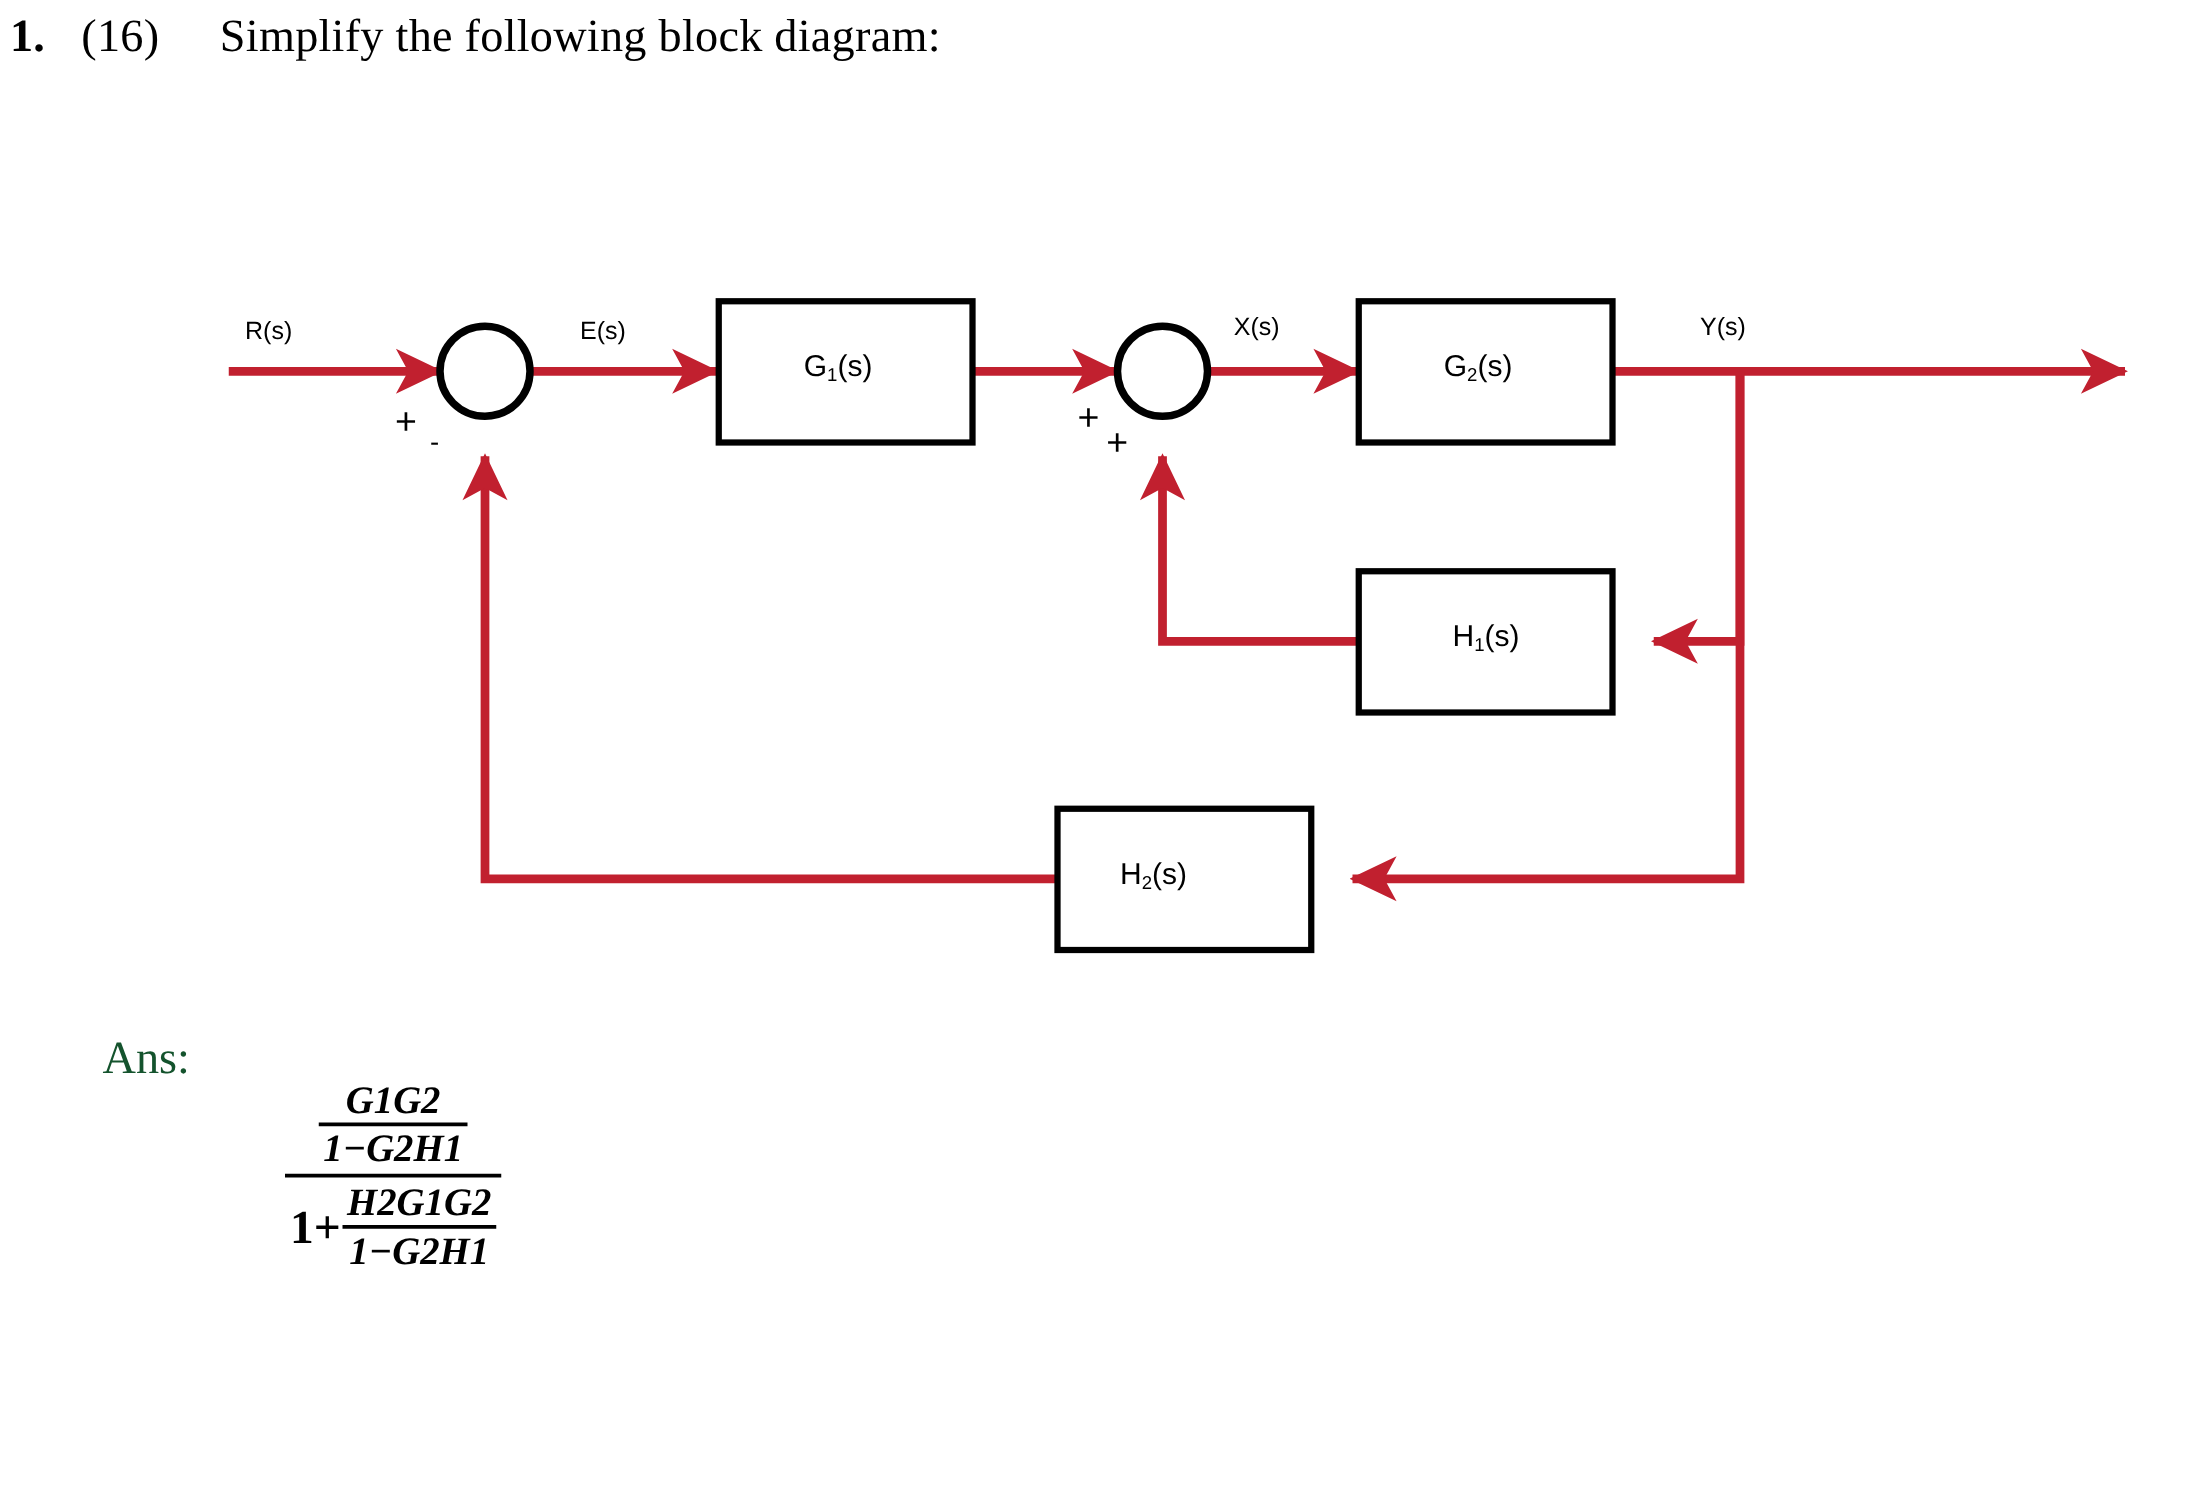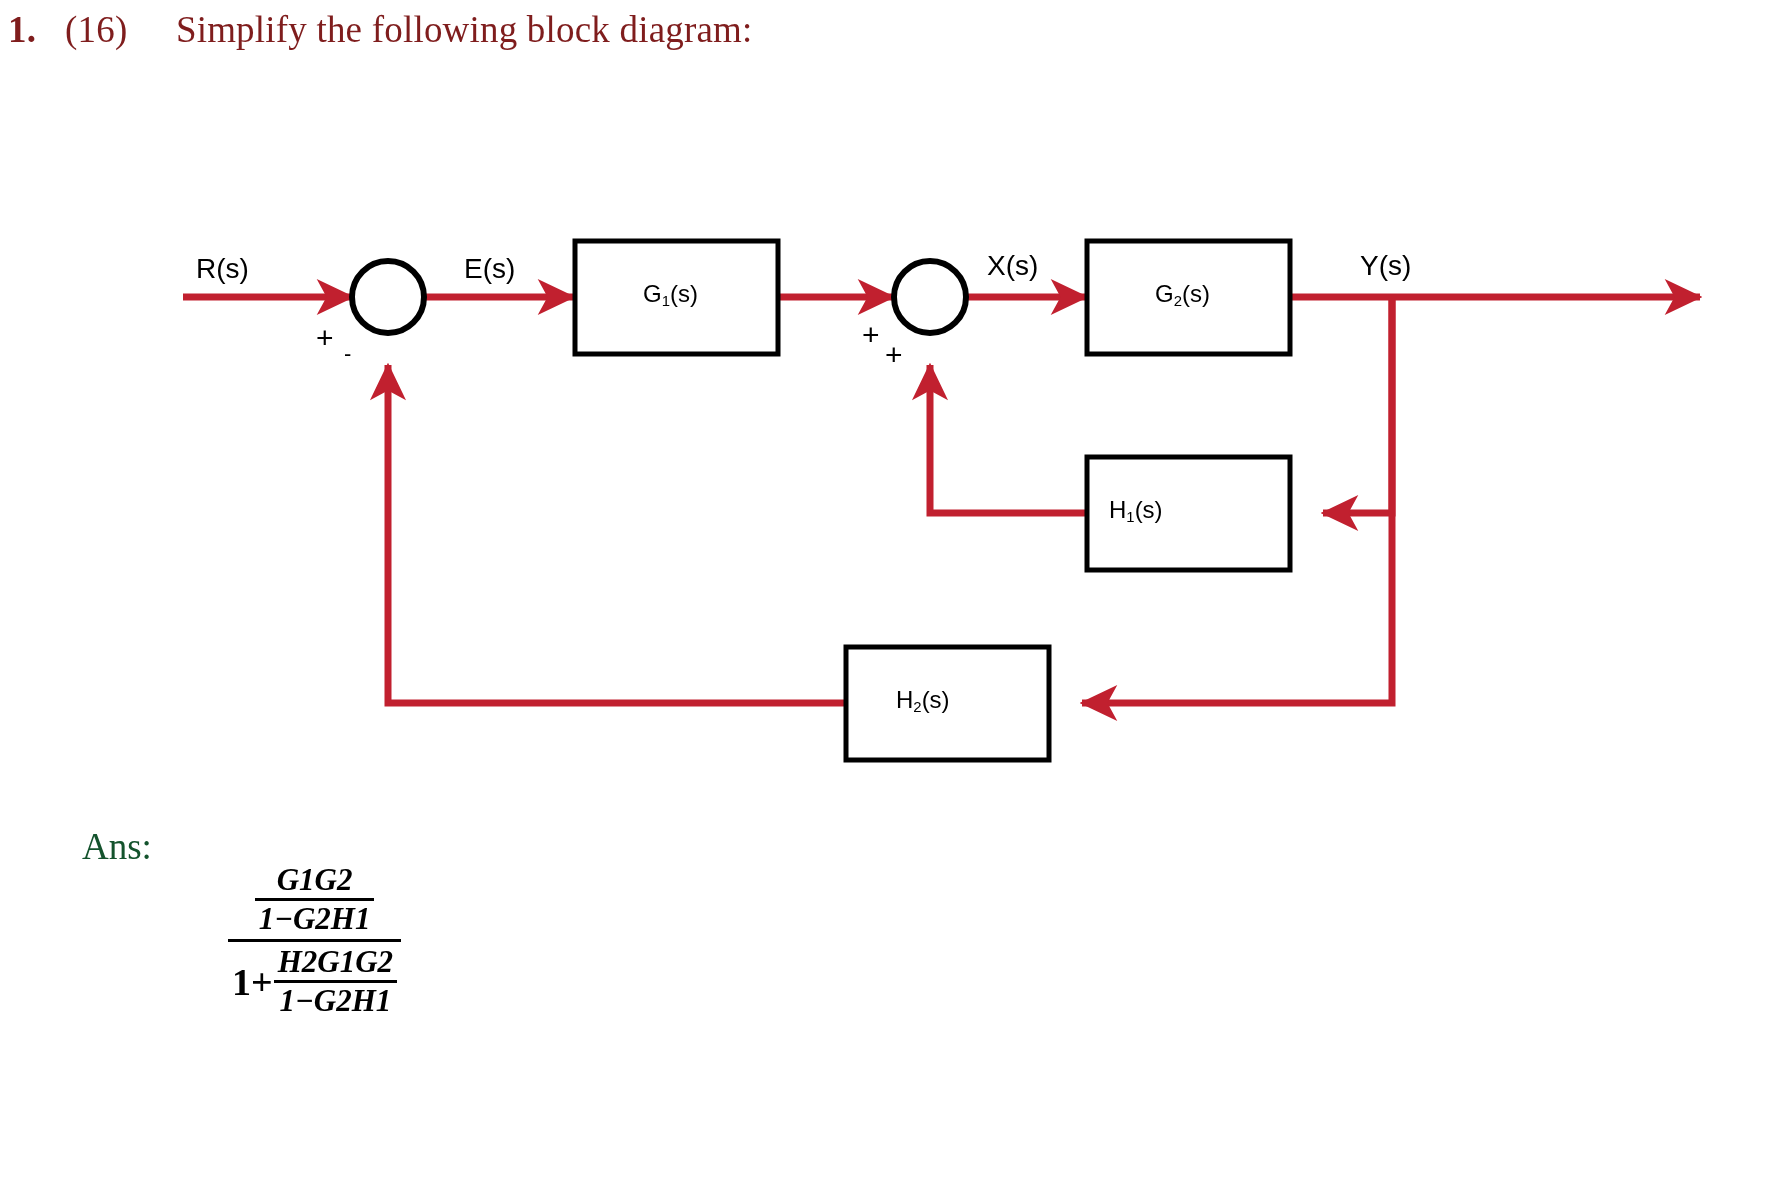--- a/index.html
+++ b/index.html
@@ -15,21 +15,21 @@
     font-family: "Liberation Serif", serif;
   }
 
   
   #title {
     position: absolute;
     left: 8px;
     top: 8px;
     font-family: "Liberation Serif", serif;
     font-size: 37px;
-    color: #7f1d1d;
+    color: #000000;
     white-space: nowrap;
     letter-spacing: 0.2px;
   }
   #title .qnum {
     font-weight: bold;
   }
   #title .pts { font-weight: normal; }
   #title .gap { display: inline-block; width: 10px; }
 
   
@@ -44,21 +44,21 @@
   #diagram svg { display: block; }
 
   
   .dlabel {
     position: absolute;
     font-family: "Liberation Sans", sans-serif;
     color: #000000;
     white-space: nowrap;
     line-height: 1;
   }
-  .signal-label { font-size: 28px; }
+  .signal-label { font-size: 20px; }
   .block-label  { font-size: 24px; }
   .sign-label   { font-size: 30px; font-family: "Liberation Sans", sans-serif; }
   .sign-small   { font-size: 22px; }
   .block-label sub {
     font-size: 0.62em;
     vertical-align: -0.28em;
   }
 
   
   #ans-word {
@@ -174,21 +174,21 @@
 <div class="dlabel sign-label" style="left:885px; top:340px;">+</div>
 
 <div class="dlabel block-label" style="left:643px; top:282px;">
   <span>G</span><sub>1</sub><span>(s)</span>
 </div>
 
 <div class="dlabel block-label" style="left:1155px; top:282px;">
   <span>G</span><sub>2</sub><span>(s)</span>
 </div>
 
-<div class="dlabel block-label" style="left:1109px; top:498px;">
+<div class="dlabel block-label" style="left:1162px; top:498px;">
   <span>H</span><sub>1</sub><span>(s)</span>
 </div>
 
 <div class="dlabel block-label" style="left:896px; top:688px;">
   <span>H</span><sub>2</sub><span>(s)</span>
 </div>
 
 <div id="ans-word">Ans:</div>
 
 <div id="answer">

